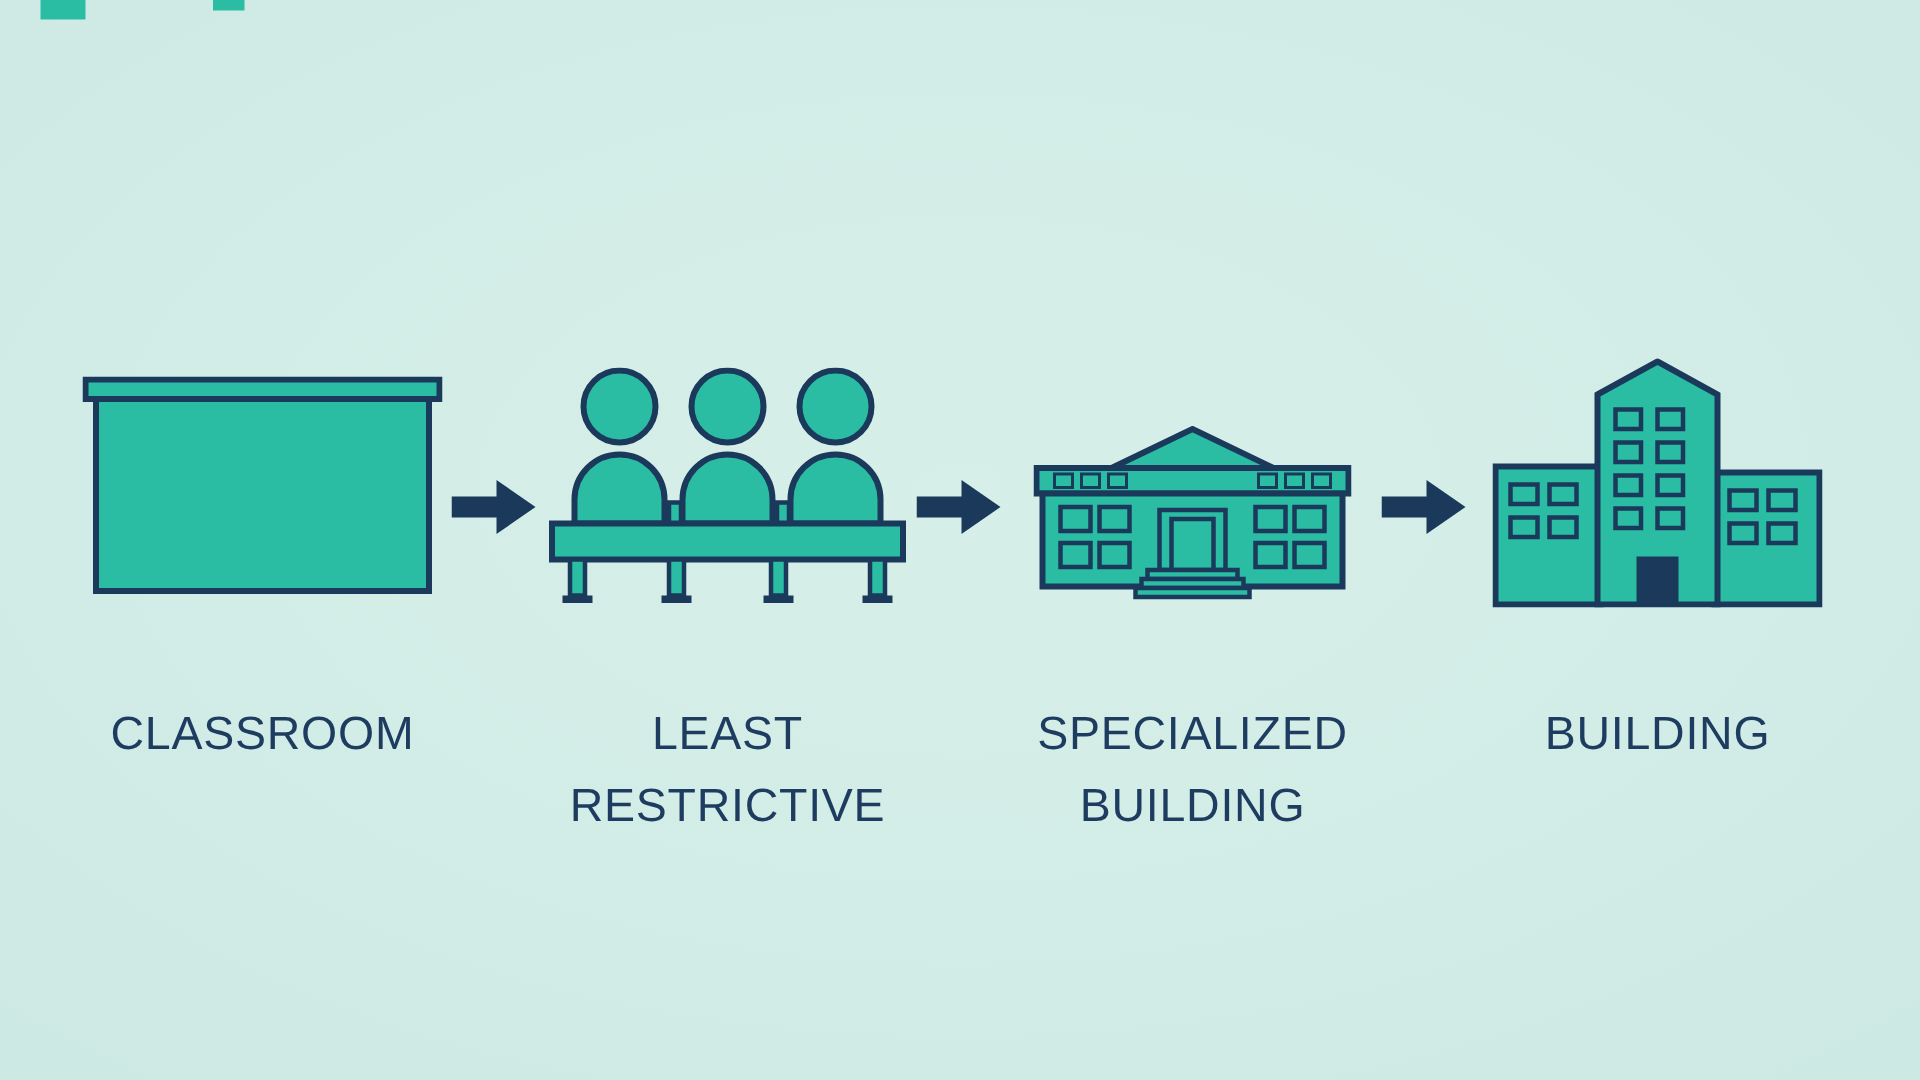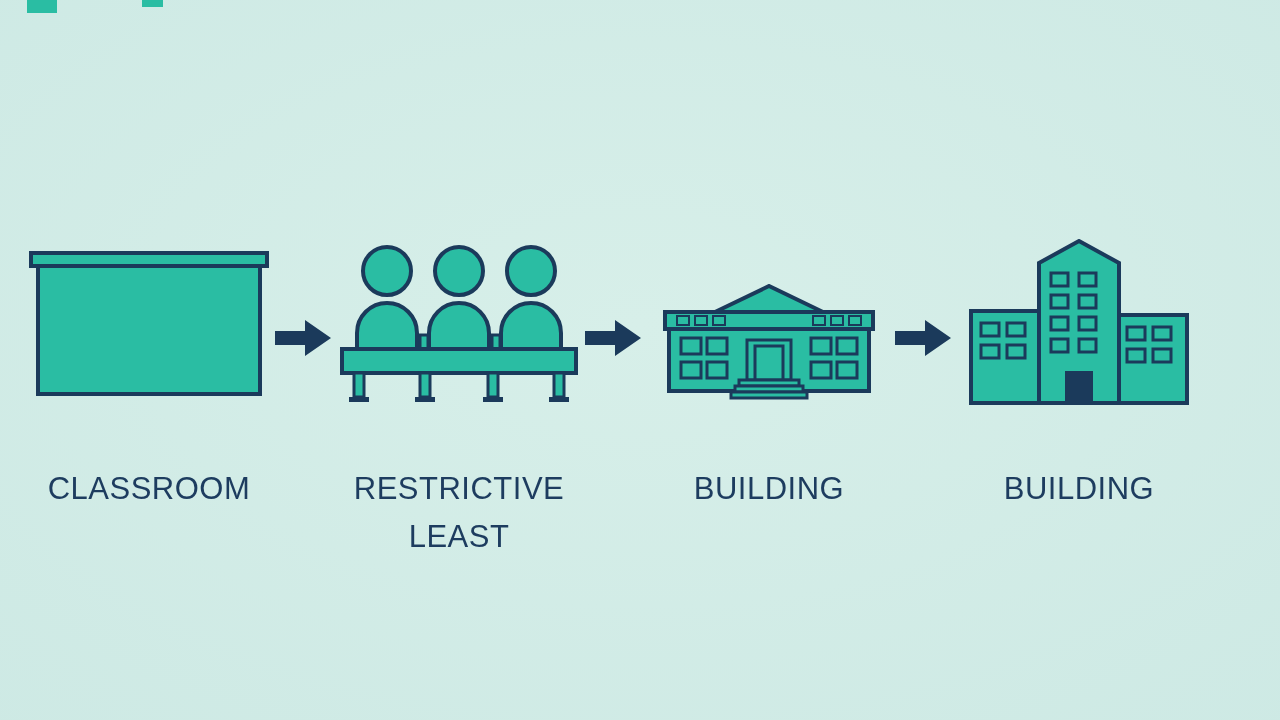--- a/index.html
+++ b/index.html
@@ -22,21 +22,21 @@
     position: absolute;
     background: var(--accent);
   }
   .deco1 { left: 27px; top: 0; width: 30px; height: 13px; }
   .deco2 { left: 142px; top: 0; width: 21px; height: 7px; }
   .flow {
     position: absolute;
     left: 0;
     top: 235px;
     width: 1280px;
-    padding: 0 24px;
+    padding: 0 50px;
     display: flex;
     align-items: flex-start;
   }
   .stage {
     flex: 0 0 250px;
     display: flex;
     flex-direction: column;
     align-items: center;
   }
   .icon-box {
@@ -119,22 +119,22 @@
           <rect class="thin" x="80" y="128" width="10" height="24"></rect>
           <rect class="thin" x="148" y="128" width="10" height="24"></rect>
           <rect class="thin" x="214" y="128" width="10" height="24"></rect>
           <rect class="solid" x="9" y="152" width="20" height="5"></rect>
           <rect class="solid" x="75" y="152" width="20" height="5"></rect>
           <rect class="solid" x="143" y="152" width="20" height="5"></rect>
           <rect class="solid" x="209" y="152" width="20" height="5"></rect>
         </svg>
       </div>
       <div class="labels">
+        <div>LEAST</div>
         <div>RESTRICTIVE</div>
-        <div>LEAST</div>
       </div>
     </div>
 
     <div class="arrow">
       <svg width="58" height="40" viewBox="0 0 58 40">
         <polygon class="solid" points="0,13 30,13 30,2 56,20 30,38 30,27 0,27"></polygon>
       </svg>
     </div>
 
     <div class="stage">
@@ -166,20 +166,21 @@
 
           <rect class="thin" x="84" y="56" width="44" height="40"></rect>
           <rect class="thin" x="92" y="62" width="28" height="34"></rect>
 
           <rect class="thin" x="76" y="96" width="60" height="6"></rect>
           <rect class="thin" x="72" y="102" width="68" height="6"></rect>
           <rect class="thin" x="68" y="108" width="76" height="6"></rect>
         </svg>
       </div>
       <div class="labels">
+        <div>SPECIALIZED</div>
         <div>BUILDING</div>
       </div>
     </div>
 
     <div class="arrow">
       <svg width="58" height="40" viewBox="0 0 58 40">
         <polygon class="solid" points="0,13 30,13 30,2 56,20 30,38 30,27 0,27"></polygon>
       </svg>
     </div>
 

